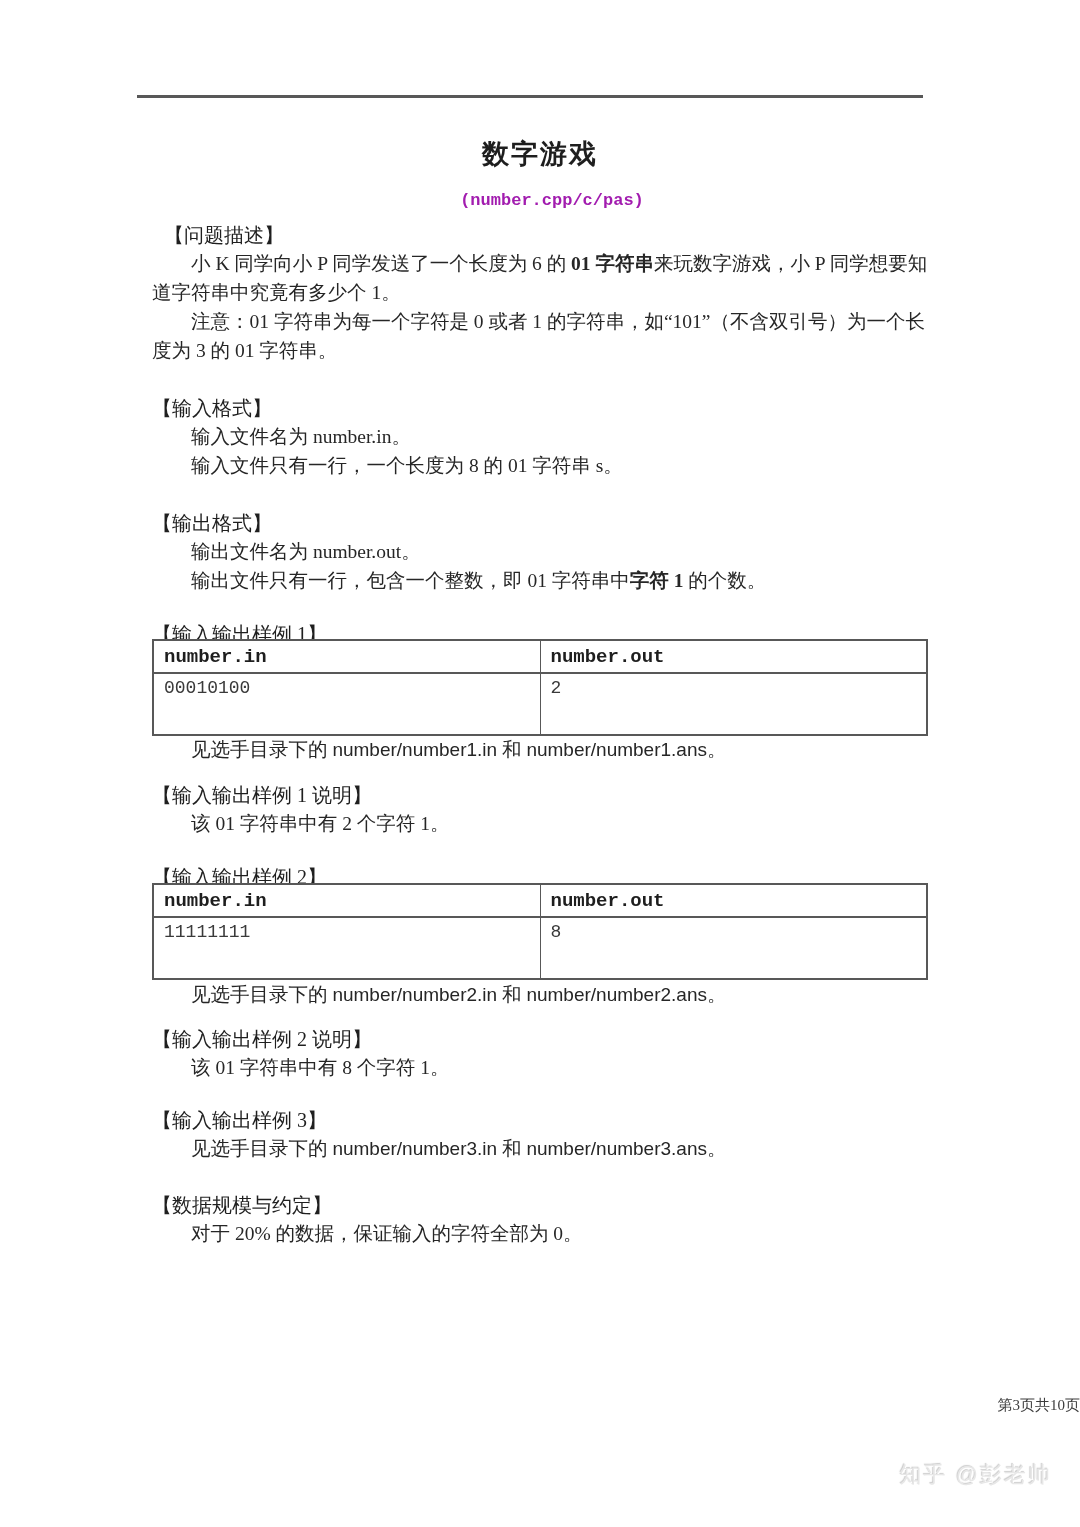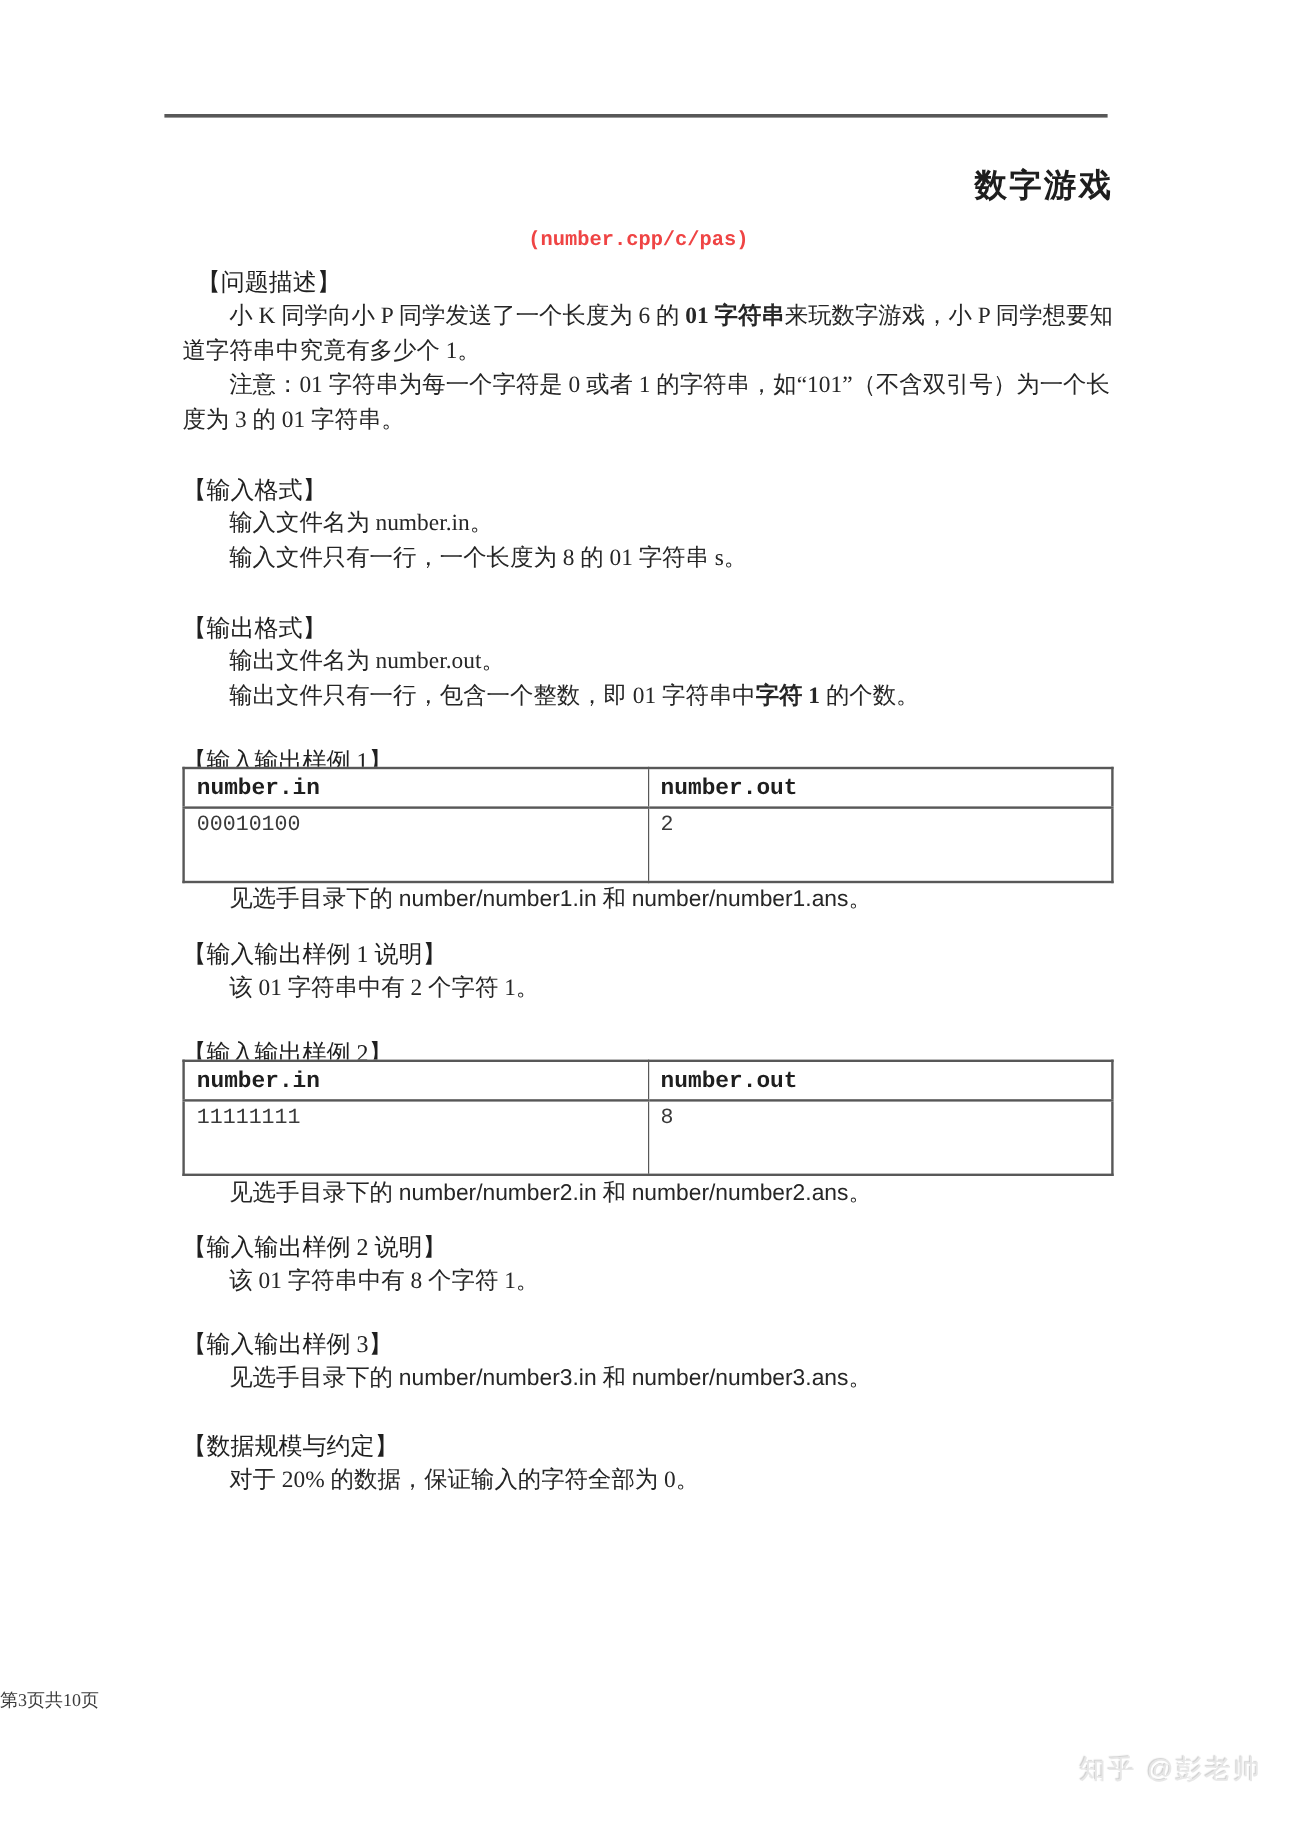--- a/index.html
+++ b/index.html
@@ -10,28 +10,28 @@
     color:#262626;
     font-family:"Liberation Serif","DejaVu Serif",serif;
     overflow:hidden;
   }
   .rule {
     position:absolute; left:137px; top:95px; width:786px; height:0;
     border-top:3px solid #585858;
   }
   .title {
     position:absolute; left:152px; top:136px; width:776px;
-    text-align:right; font-size:27px; font-weight:bold; color:#1e1e1e;
+    text-align:center; font-size:27px; font-weight:bold; color:#1e1e1e;
     letter-spacing:2px;
   }
   .subtitle {
-    position:absolute; left:144px; top:191px; width:776px;
+    position:absolute; left:164px; top:191px; width:776px;
     text-align:center;
     font-family:"Liberation Mono","DejaVu Sans Mono",monospace;
-    font-weight:bold; font-size:17px; color:#ef4444;
+    font-weight:bold; font-size:17px; color:#a21caf;
   }
   .h {
     position:absolute; left:152px; width:776px;
     font-size:20px; color:#1f1f1f;
   }
   .body-block {
     position:absolute; left:152px; width:776px;
     font-size:19.5px; line-height:29px; color:#262626;
   }
   .indent { text-indent:2em; }
@@ -60,21 +60,21 @@
     padding:0 0 0 10px; vertical-align:middle;
   }
   table.sample tr.val td {
     height:56px;
     font-family:"Liberation Mono","DejaVu Sans Mono",monospace;
     font-size:18px; color:#3a3a3a;
     padding:4px 0 0 10px; vertical-align:top;
   }
   .footer {
     position:absolute; left:0; top:1396px; width:1080px;
-    text-align:left; font-size:15px; color:#3c3c3c;margin-top:12px;
+    text-align:right; font-size:15px; color:#3c3c3c;
   }
   .watermark {
     position:absolute; right:28px; top:1460px;
     font-family:"Liberation Sans","DejaVu Sans",sans-serif;
     font-size:22px; letter-spacing:2px;
     color:#e7e7e7;
     text-shadow:1px 1px 0 #ffffff, -1px -1px 1px #cccccc;
     white-space:nowrap;
   }
 </style>

